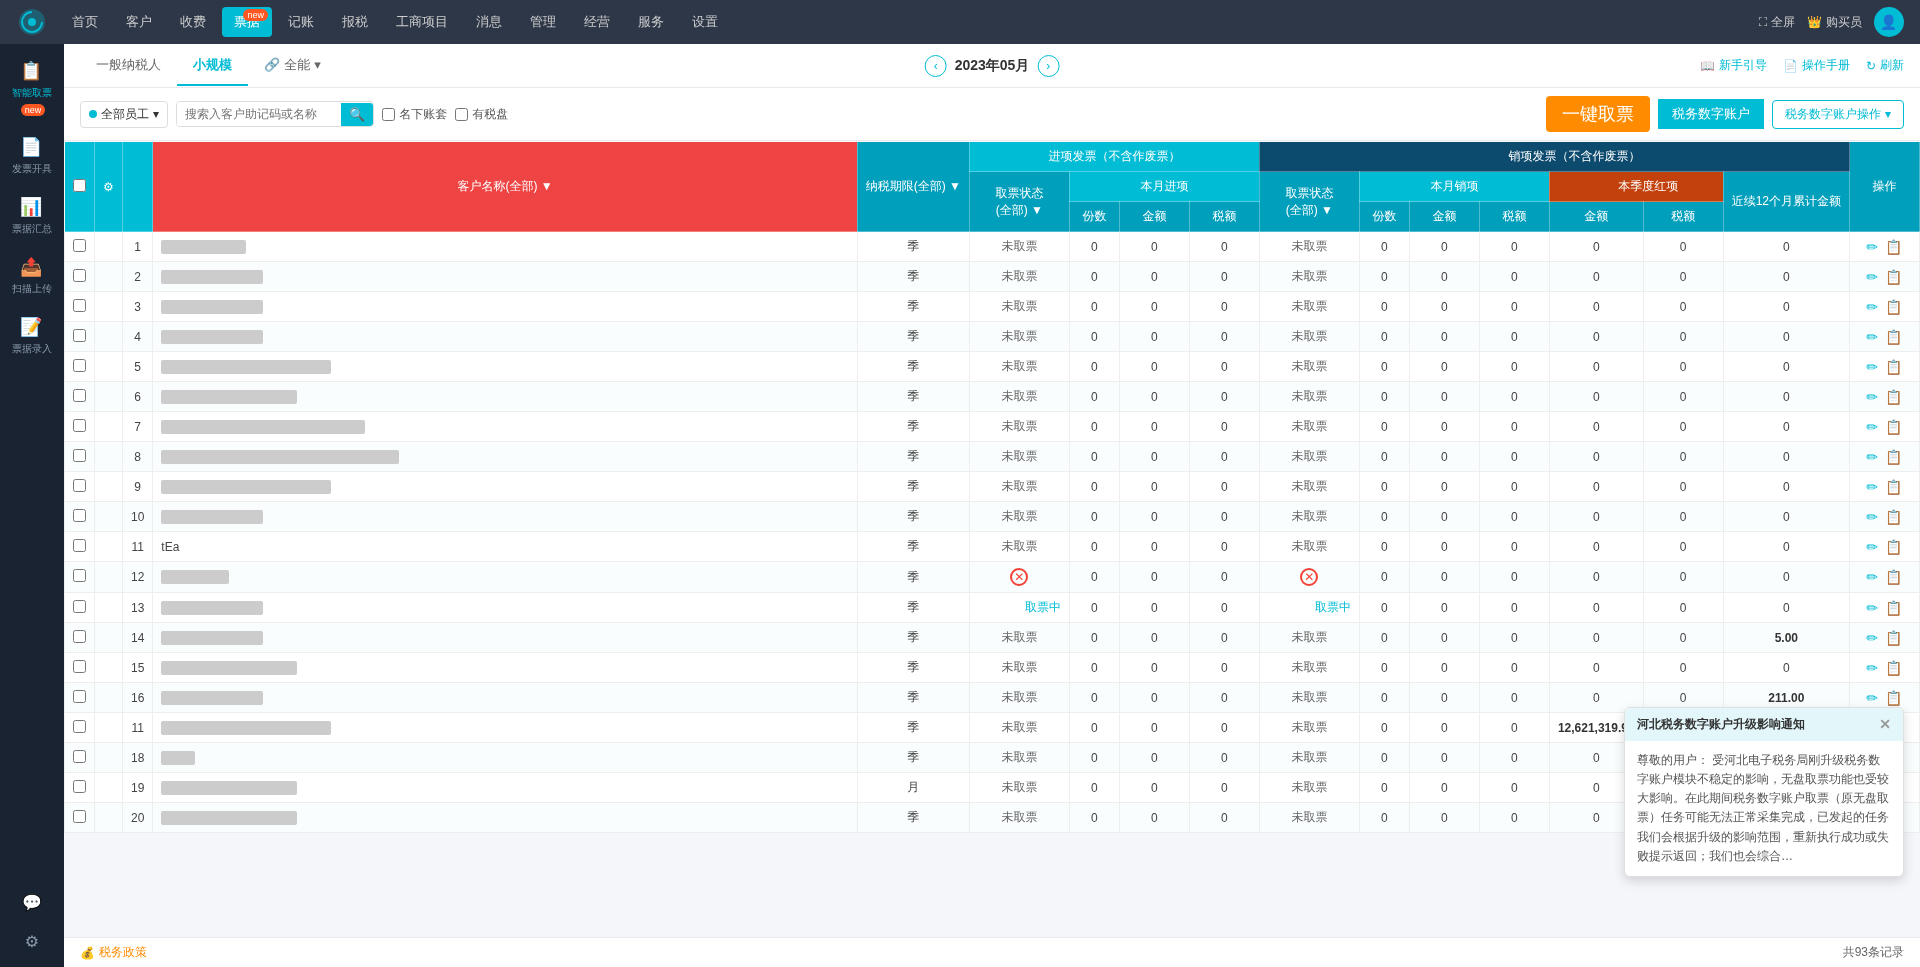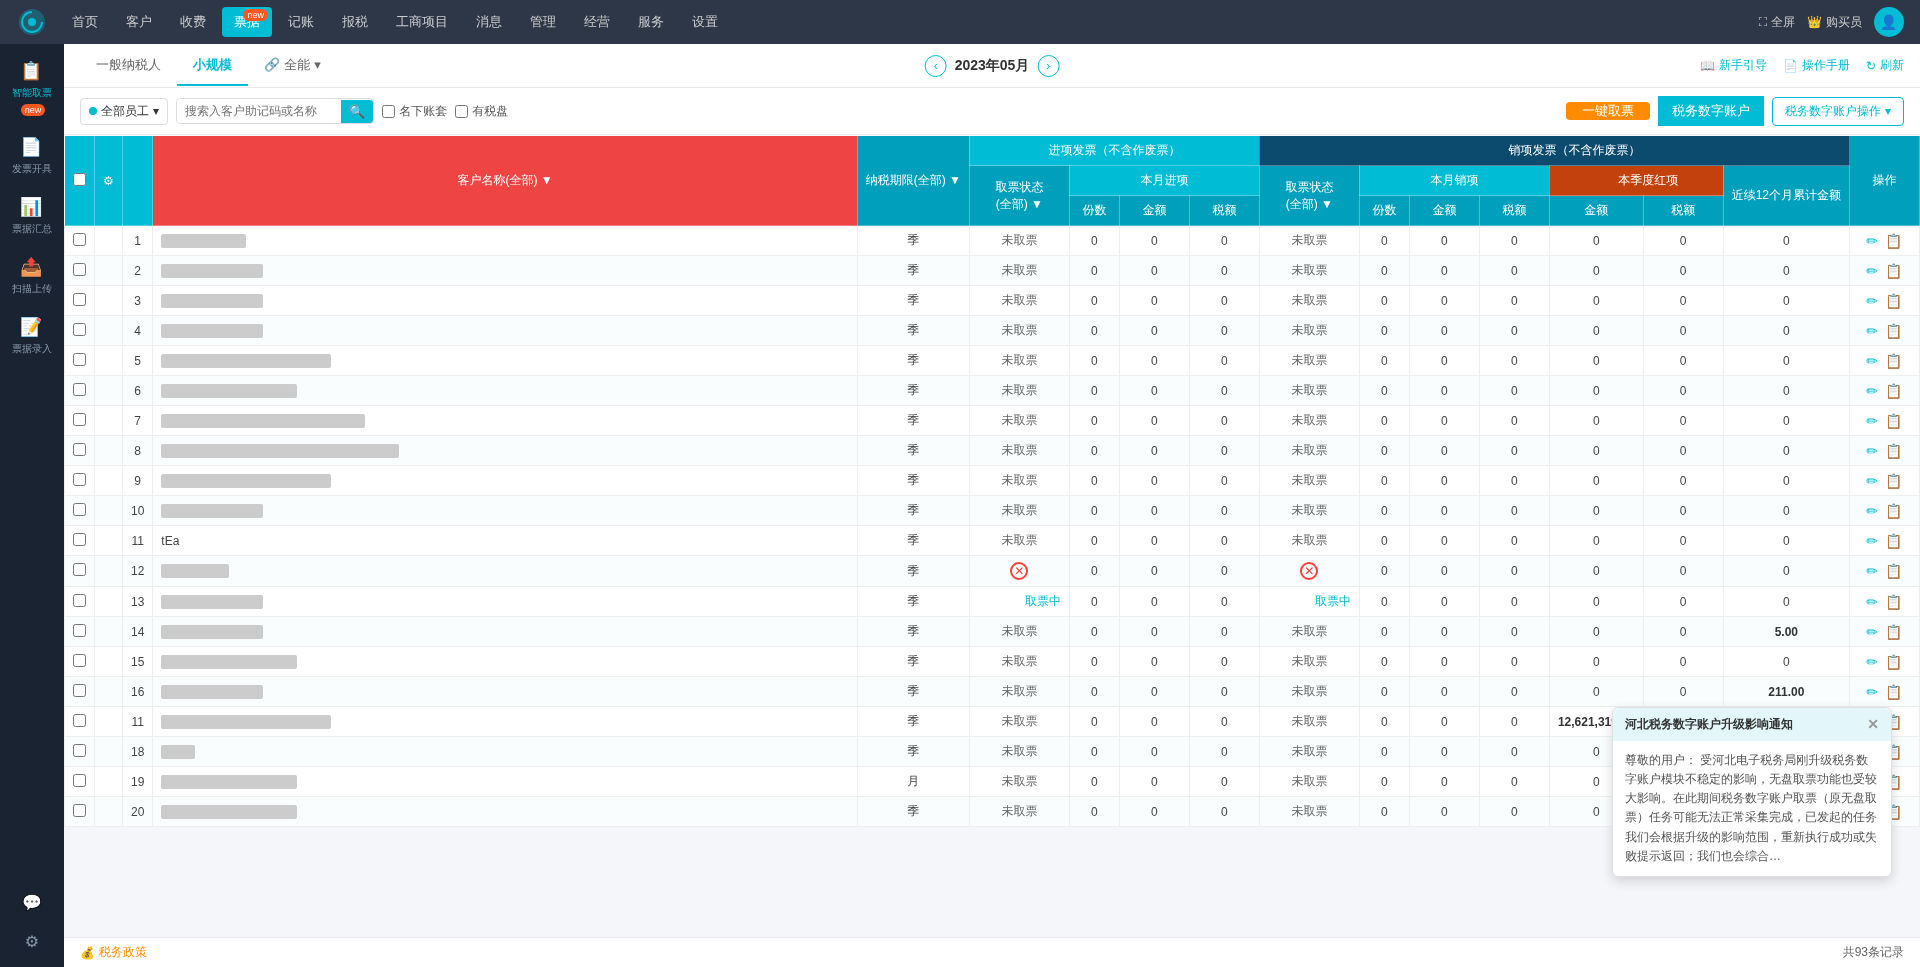--- a/index.html
+++ b/index.html
@@ -214,22 +214,22 @@
       margin-left: auto;
       display: flex;
       align-items: center;
       gap: 8px;
     }
     .btn-primary {
       background: #ff8c00;
       color: #fff;
       border: none;
       border-radius: 4px;
-      padding: 0 16px;
-      font-size: 13px;
+      padding: 6px 16px;
+      font-size: 18px;
       cursor: pointer;
       white-space: nowrap;
     }
     .btn-secondary {
       background: #00bcd4;
       color: #fff;
       border: none;
       border-radius: 0;
       padding: 6px 14px;
       font-size: 13px;
@@ -331,21 +331,21 @@
       font-size: 12px;
       display: flex;
       align-items: center;
       gap: 4px;
     }
     .footer-left { margin-right: auto; }
 
     
     .notification-popup {
       position: absolute;
-      right: 28px;
+      right: 16px;
       bottom: 60px;
       width: 280px;
       background: #fff;
       border: 1px solid #e0e0e0;
       border-radius: 6px;
       box-shadow: 0 4px 12px rgba(0,0,0,0.15);
       font-size: 12px;
       z-index: 100;
       margin-top: 33px;
     }

